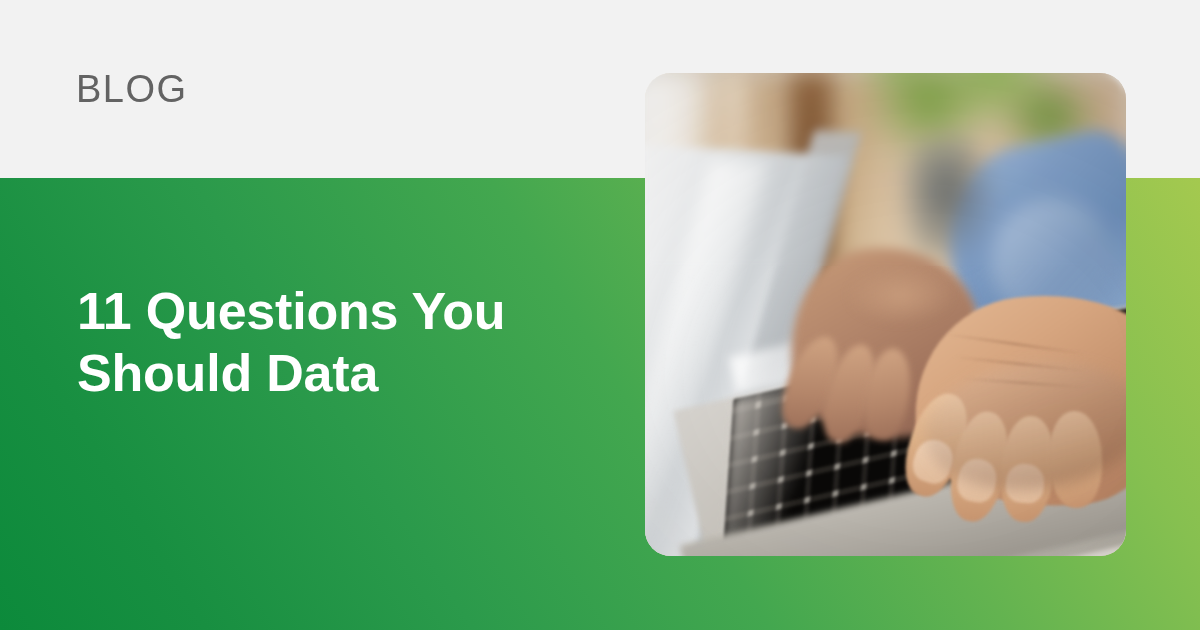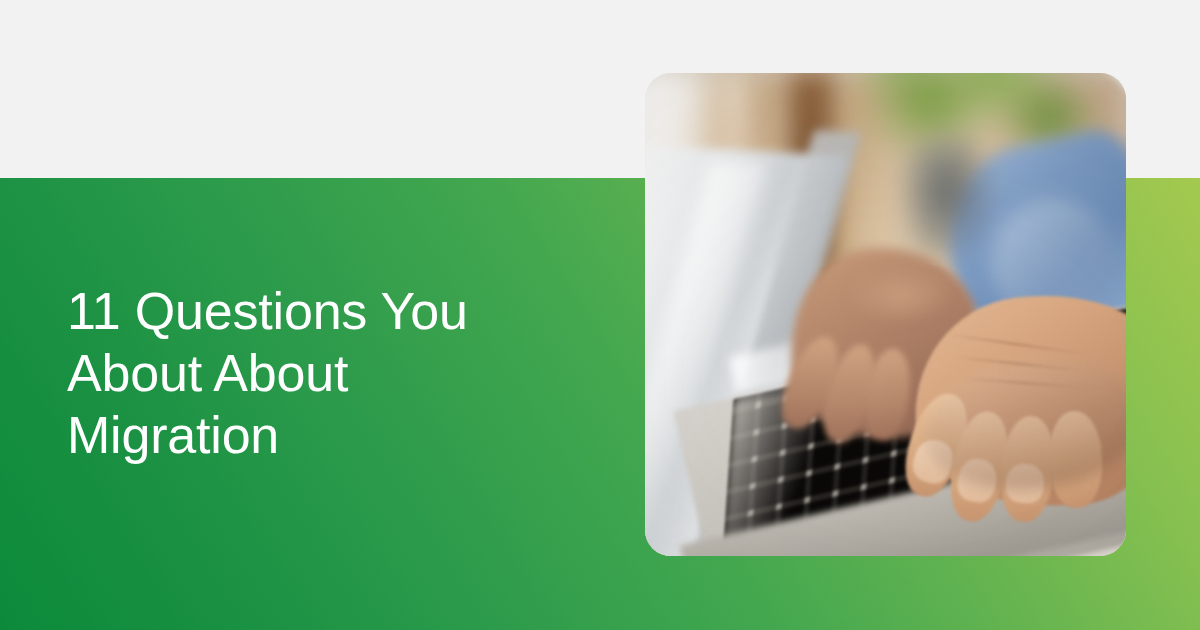--- a/index.html
+++ b/index.html
@@ -50,24 +50,24 @@
         #2b9a4b 32%,
         #43a74f 52%,
         #63b350 68%,
         #86c050 84%,
         #a4c94f 100%);
   }
 
   
   .headline {
     position:absolute;
-    left:67px; top:280px;
+    left:77px; top:280px;
     width:470px;
     font-size:52px;
-    font-weight:400;
+    font-weight:700;
     line-height:62px;
     letter-spacing:-0.2px;
     color:#ffffff;
   }
   .headline .ln { display:block; white-space:nowrap; }
 
   
   .photo-card {
     position:absolute;
     left:645px; top:73px;
@@ -361,27 +361,27 @@
     pointer-events:none;
   }
 </style>
 </head>
 <body>
 
 <div class="banner">
 
   <div class="top-strip"></div>
 
+  <div class="eyebrow">BLOG</div>
 
   <div class="green-panel"></div>
 
   <div class="headline">
     <span class="ln">11 Questions You</span>
-    <span class="ln">About About</span>
-    <span class="ln">Migration</span>
+    <span class="ln">Should Data</span>
   </div>
 
   <div class="photo-card">
     <div class="photo-stage">
 
       <div class="bg-wall"></div>
       <div class="bg-wood2"></div>
       <div class="bg-wood"></div>
       <div class="bg-plant"></div>
       <div class="bg-plantstem"></div>

